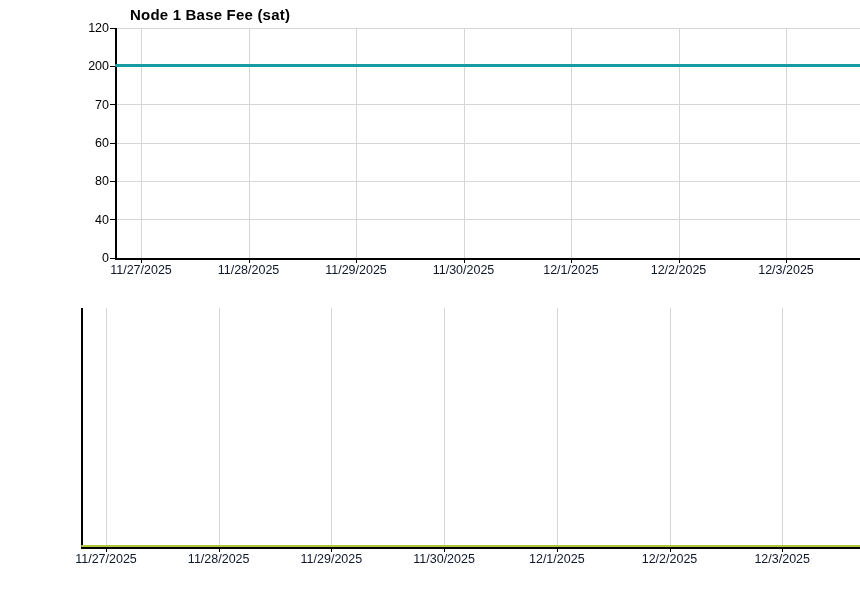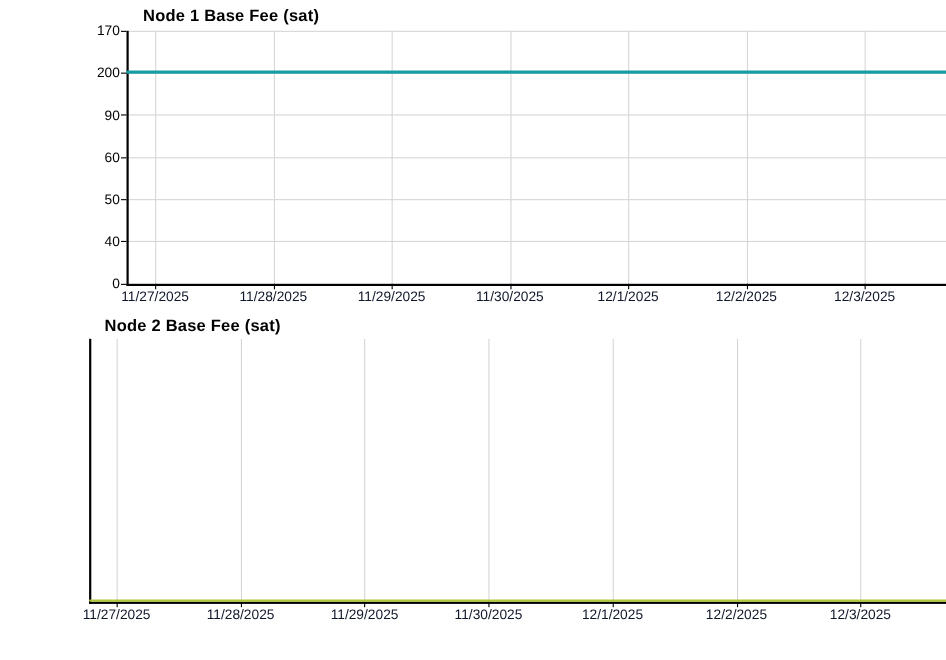--- a/index.html
+++ b/index.html
@@ -42,39 +42,38 @@
       <div class="gridline-v" style="left: 748px; top: 28px; height: 230px;"></div>
       <div class="tick" style="left: 748px; top: 258px; width: 1px; height: 5px;"></div>
       <div class="x-label" style="left: 748px; top: 263px;">12/3/2025</div>
       <div class="tick" style="left: 72px; top: 257.5px; width: 5px; height: 1px;"></div>
       <div class="y-label" style="left: 37px; top: 258px;">0</div>
       <div class="gridline-h" style="left: 77px; top: 219.167px; width: 753px;"></div>
       <div class="tick" style="left: 72px; top: 219.167px; width: 5px; height: 1px;"></div>
       <div class="y-label" style="left: 37px; top: 219.667px;">40</div>
       <div class="gridline-h" style="left: 77px; top: 180.833px; width: 753px;"></div>
       <div class="tick" style="left: 72px; top: 180.833px; width: 5px; height: 1px;"></div>
-      <div class="y-label" style="left: 37px; top: 181.333px;">50</div>
+      <div class="y-label" style="left: 37px; top: 181.333px;">80</div>
       <div class="gridline-h" style="left: 77px; top: 142.5px; width: 753px;"></div>
       <div class="tick" style="left: 72px; top: 142.5px; width: 5px; height: 1px;"></div>
       <div class="y-label" style="left: 37px; top: 143px;">60</div>
       <div class="gridline-h" style="left: 77px; top: 104.167px; width: 753px;"></div>
       <div class="tick" style="left: 72px; top: 104.167px; width: 5px; height: 1px;"></div>
-      <div class="y-label" style="left: 37px; top: 104.667px;">90</div>
+      <div class="y-label" style="left: 37px; top: 104.667px;">70</div>
       <div class="gridline-h" style="left: 77px; top: 65.8333px; width: 753px;"></div>
       <div class="tick" style="left: 72px; top: 65.8333px; width: 5px; height: 1px;"></div>
       <div class="y-label" style="left: 37px; top: 66.3333px;">200</div>
       <div class="gridline-h" style="left: 77px; top: 27.5px; width: 753px;"></div>
       <div class="tick" style="left: 72px; top: 27.5px; width: 5px; height: 1px;"></div>
-      <div class="y-label" style="left: 37px; top: 28px;">170</div>
+      <div class="y-label" style="left: 37px; top: 28px;">120</div>
       <div class="axis-line" style="left: 77px; top: 28px; width: 1.5px; height: 231.5px;"></div>
       <div class="axis-line" style="left: 77px; top: 258px; width: 753px; height: 1.5px;"></div>
       <div class="series-line" style="left: 77px; top: 63.5833px; width: 753px; height: 3.5px; background: rgb(24, 156, 164);"></div>
     </div>
   <div id="chart-1" class="chart-group">
-    <div class="chart-title" style="left:57px;top:288px">Node 2 Base Fee (sat)</div>
   <div class="gridline-v" style="left: 68px; top: 308px; height: 239px;"></div>
       <div class="tick" style="left: 68px; top: 547px; width: 1px; height: 5px;"></div>
       <div class="x-label" style="left: 68px; top: 552px;">11/27/2025</div>
       <div class="gridline-v" style="left: 180.7px; top: 308px; height: 239px;"></div>
       <div class="tick" style="left: 180.7px; top: 547px; width: 1px; height: 5px;"></div>
       <div class="x-label" style="left: 180.7px; top: 552px;">11/28/2025</div>
       <div class="gridline-v" style="left: 293.4px; top: 308px; height: 239px;"></div>
       <div class="tick" style="left: 293.4px; top: 547px; width: 1px; height: 5px;"></div>
       <div class="x-label" style="left: 293.4px; top: 552px;">11/29/2025</div>
       <div class="gridline-v" style="left: 406.1px; top: 308px; height: 239px;"></div>

